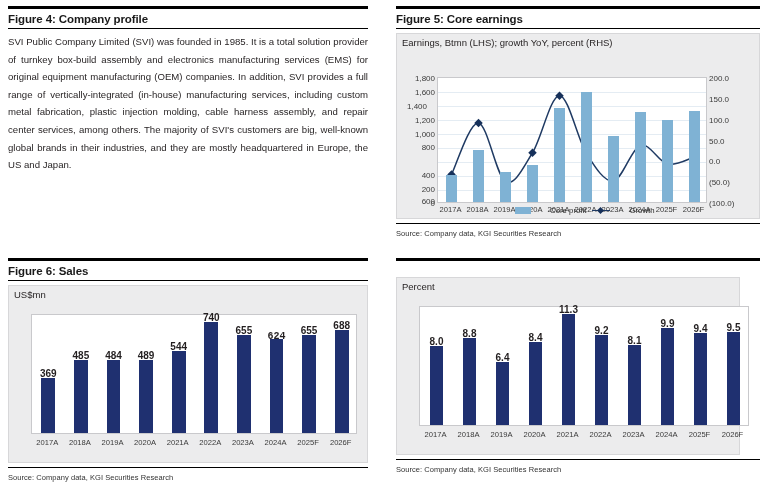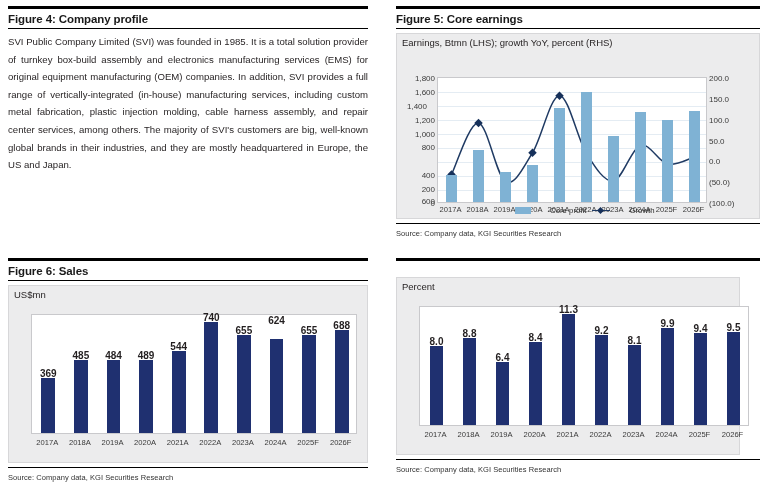--- a/index.html
+++ b/index.html
@@ -230,21 +230,21 @@
           <div class="dlabel" style="left: 65.2px; width: 32.6px; top: 35.4px;">484</div>
           <div class="bar bar-navy" title="2020A: 489" style="left: 107.254px; width: 13.692px; height: 73.35px;"></div>
           <div class="dlabel" style="left: 97.8px; width: 32.6px; top: 34.65px;">489</div>
           <div class="bar bar-navy" title="2021A: 544" style="left: 139.854px; width: 13.692px; height: 81.6px;"></div>
           <div class="dlabel" style="left: 130.4px; width: 32.6px; top: 26.4px;">544</div>
           <div class="bar bar-navy" title="2022A: 740" style="left: 172.454px; width: 13.692px; height: 111px;"></div>
           <div class="dlabel" style="left: 163px; width: 32.6px; top: -3px;">740</div>
           <div class="bar bar-navy" title="2023A: 655" style="left: 205.054px; width: 13.692px; height: 98.25px;"></div>
           <div class="dlabel" style="left: 195.6px; width: 32.6px; top: 9.75px;">655</div>
           <div class="bar bar-navy" title="2024A: 624" style="left: 237.654px; width: 13.692px; height: 93.6px;"></div>
-          <div class="dlabel" style="left: 228.2px; width: 32.6px; top: 0;">624</div>
+          <div class="dlabel" style="left: 228.2px; width: 32.6px; top: 16px; font-family: Liberation Mono, monospace;">624</div>
           <div class="bar bar-navy" title="2025F: 655" style="left: 270.254px; width: 13.692px; height: 98.25px;"></div>
           <div class="dlabel" style="left: 260.8px; width: 32.6px; top: 9.75px;">655</div>
           <div class="bar bar-navy" title="2026F: 688" style="left: 302.854px; width: 13.692px; height: 103.2px;"></div>
           <div class="dlabel" style="left: 293.4px; width: 32.6px; top: 4.8px;">688</div>
         </div>
       <div id="fig6-xticks">
           <div class="xtick" style="left: 22px; top: 152px; width: 32.6px;">2017A</div>
           <div class="xtick" style="left: 54.6px; top: 152px; width: 32.6px;">2018A</div>
           <div class="xtick" style="left: 87.2px; top: 152px; width: 32.6px;">2019A</div>
           <div class="xtick" style="left: 119.8px; top: 152px; width: 32.6px;">2020A</div>

